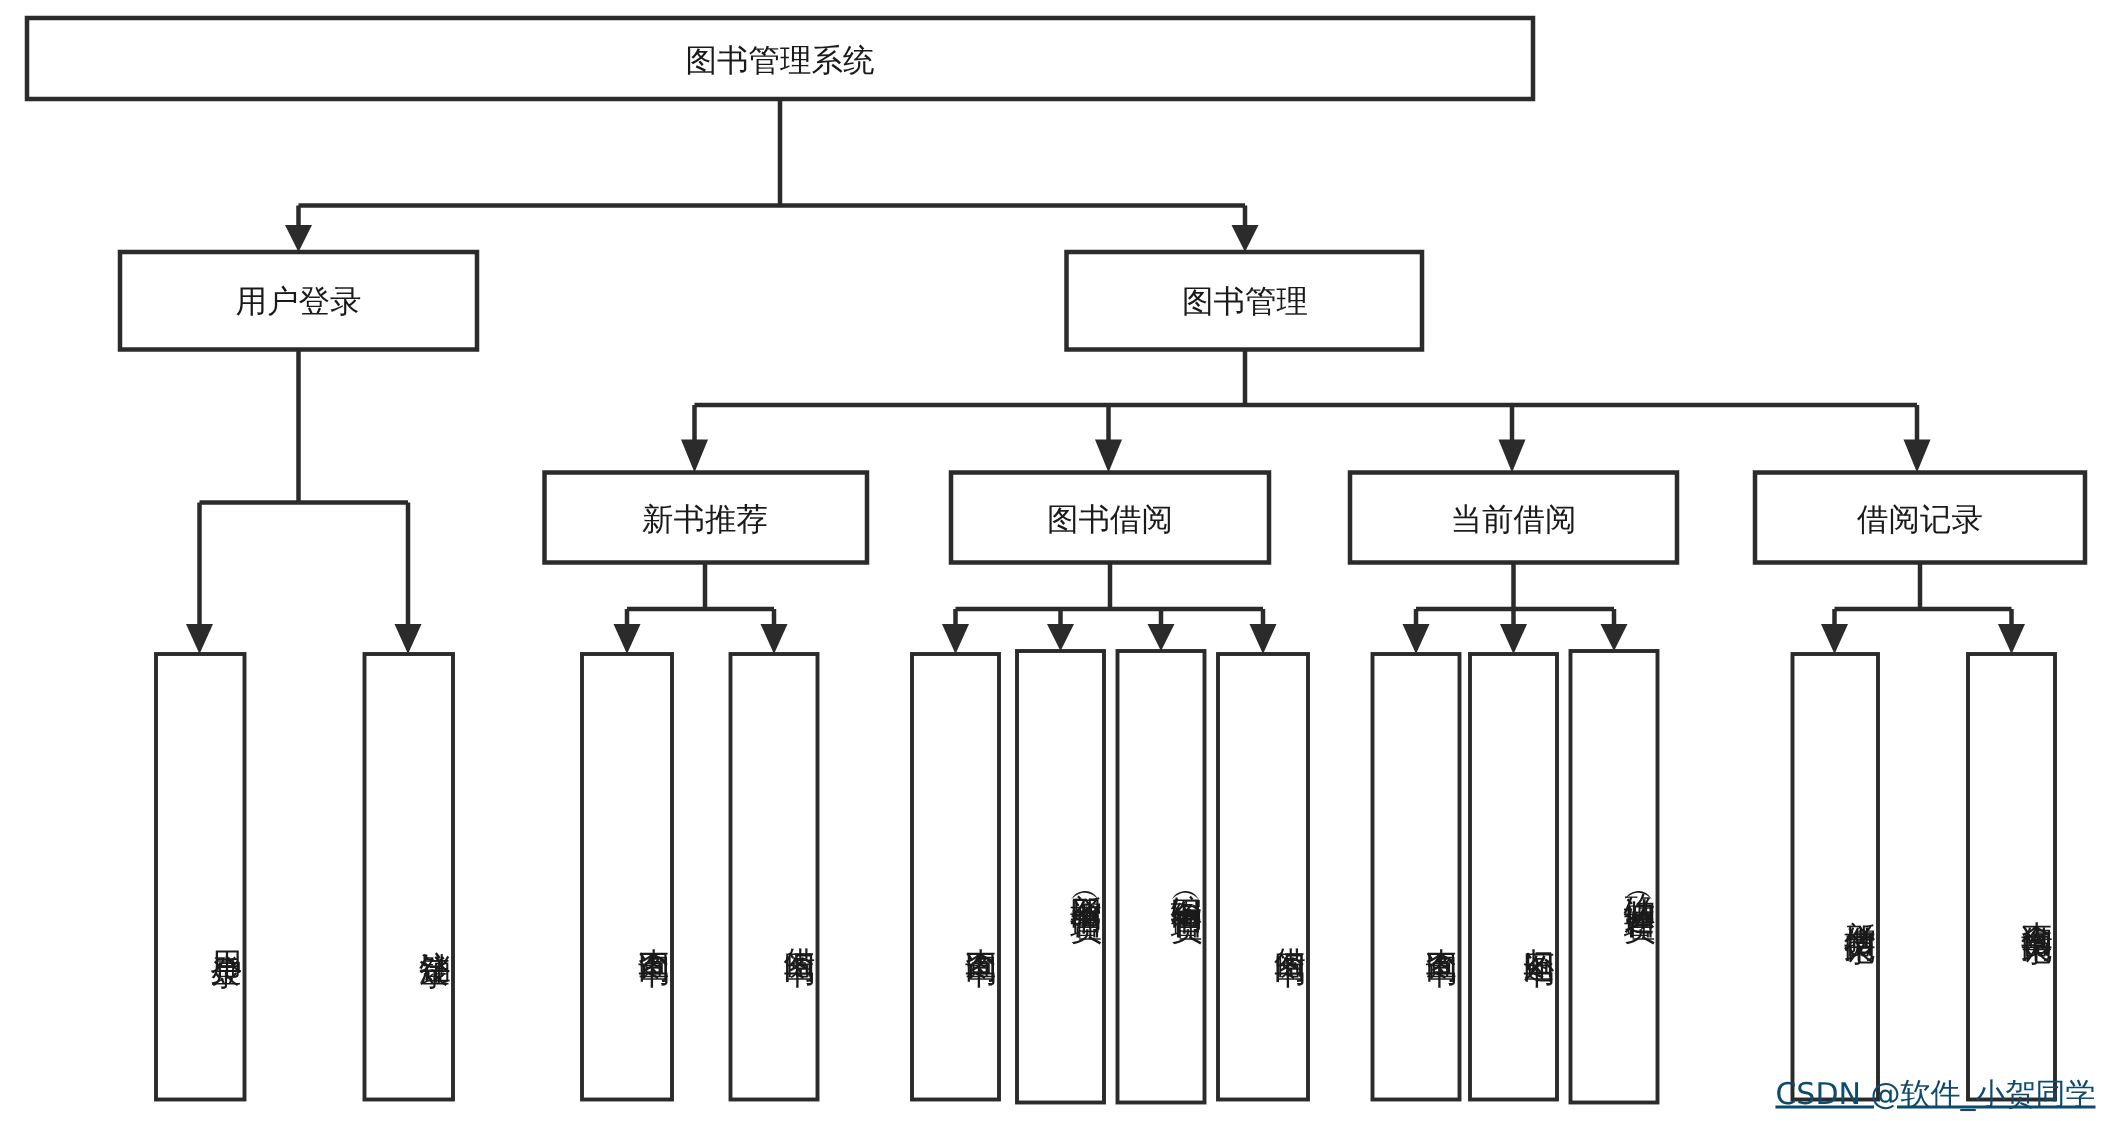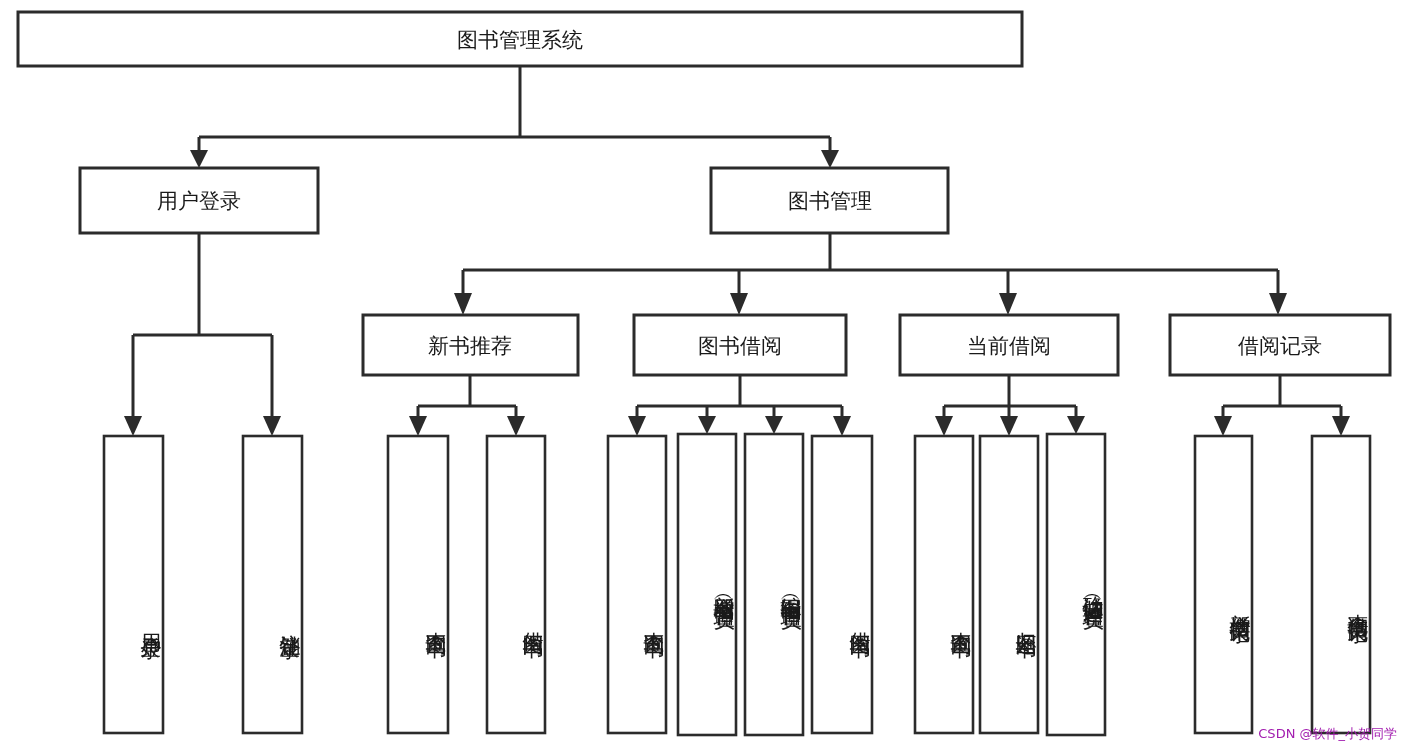--- a/index.html
+++ b/index.html
@@ -66,24 +66,25 @@
     align-items: flex-start;
     justify-content: center;
     white-space: nowrap;
     pointer-events: none;
   }
   .watermark {
     position: absolute;
     right: 8px;
     bottom: 4px;
     font-family: "DejaVu Sans", "Liberation Sans", sans-serif;
-    font-size: 13px;
-    color: #a21caf;
+    font-size: 20px;
+    color: #0c4a6e;
     white-space: nowrap;
     user-select: none;
+    text-decoration: underline;
   }
 </style>
 </head>
 <body>
 
 <div id="diagram-root">
 
   <svg class="flow" viewBox="0 0 1405 747">
     <defs></defs>
 

